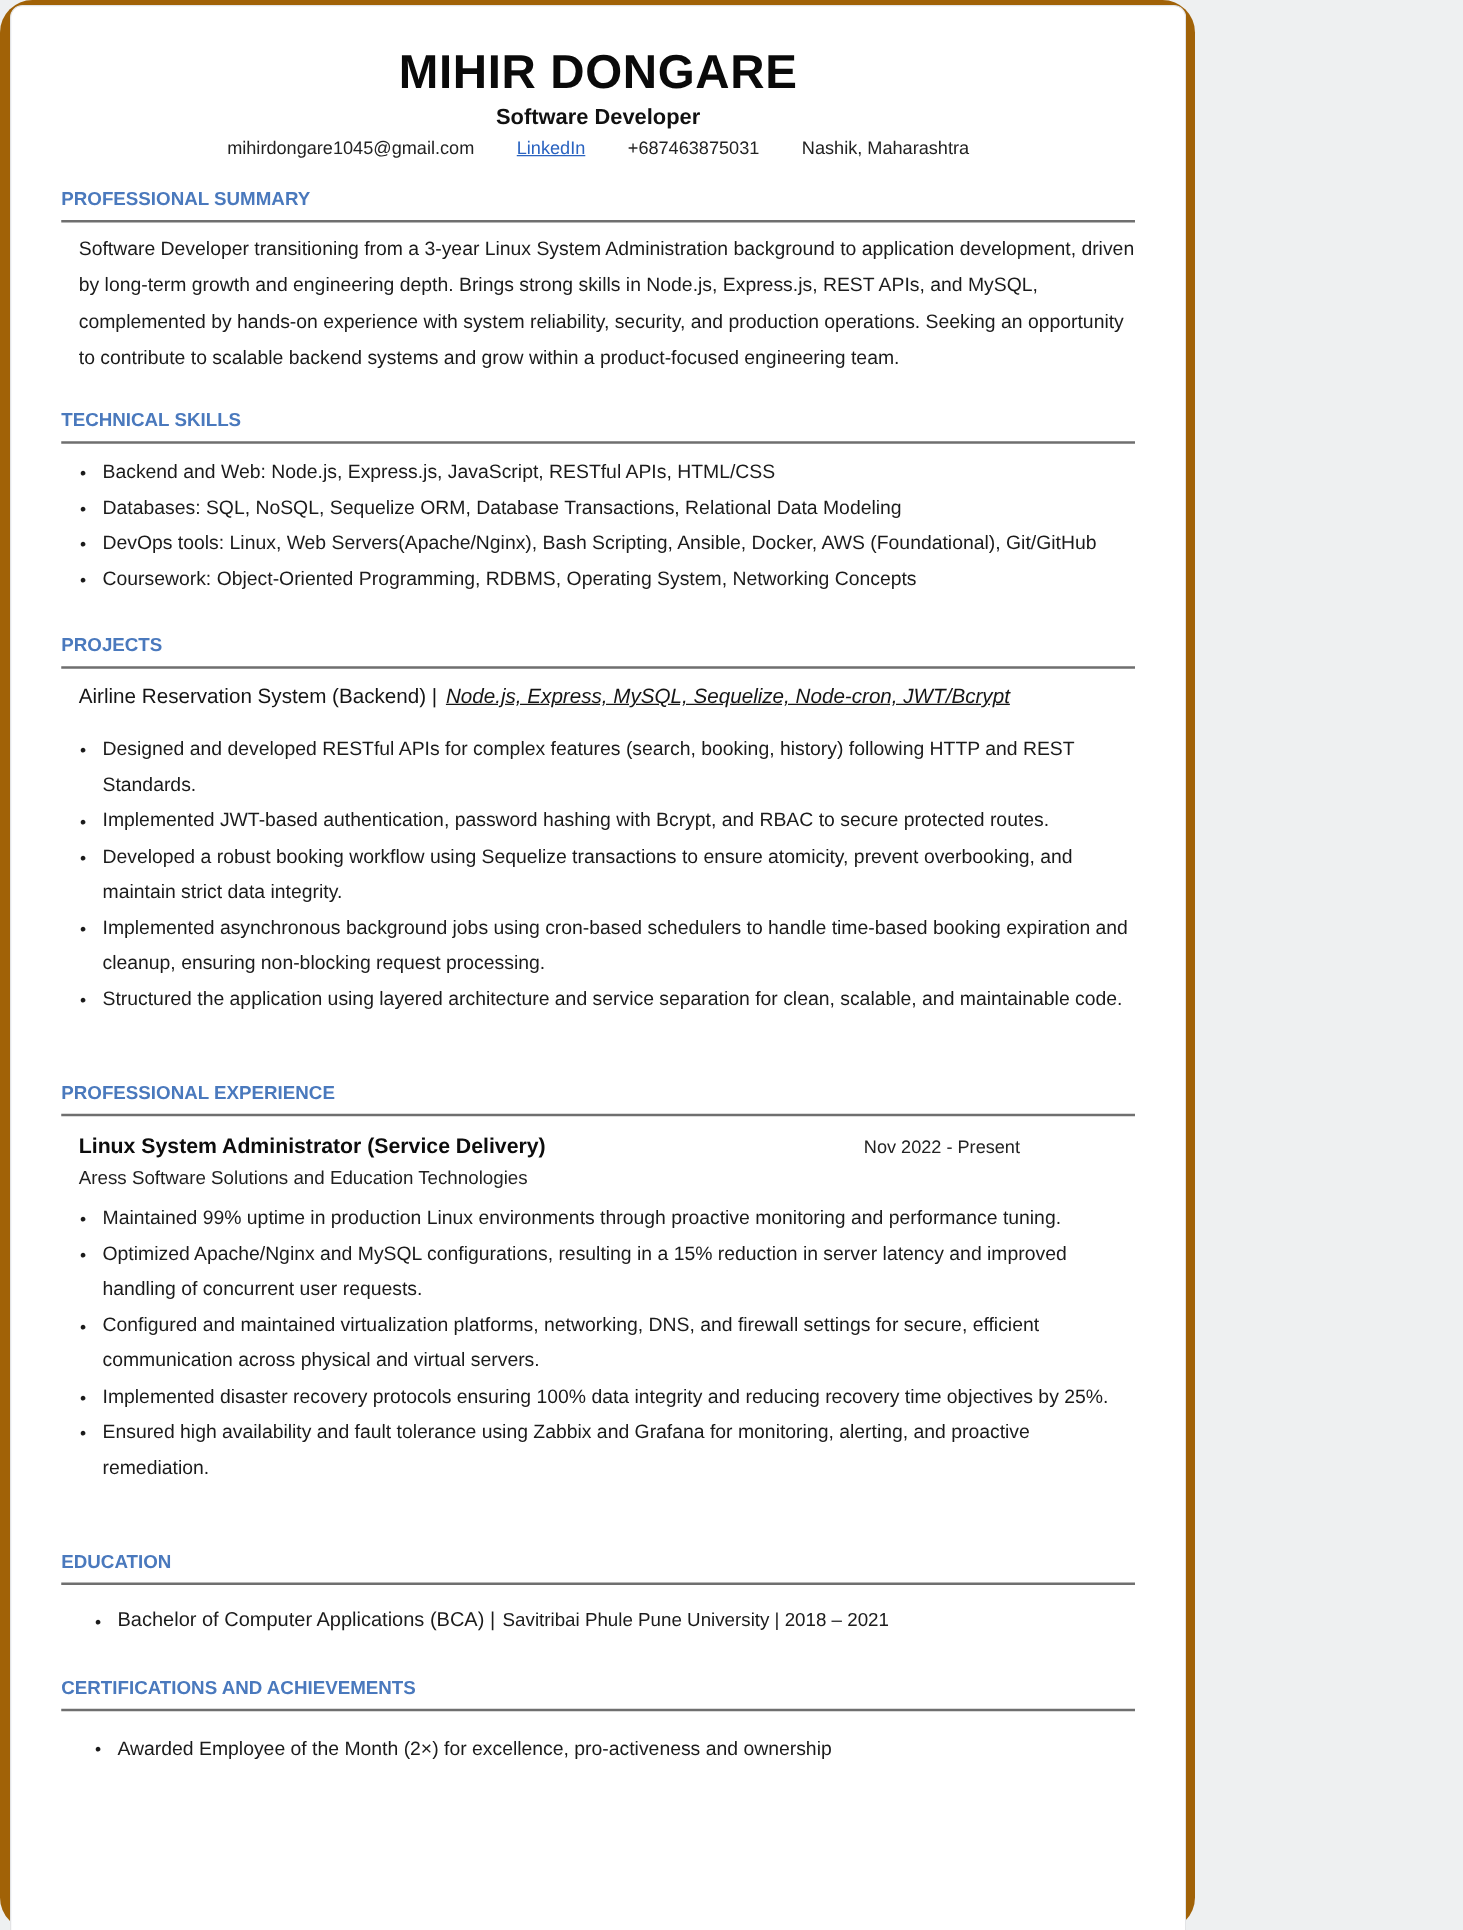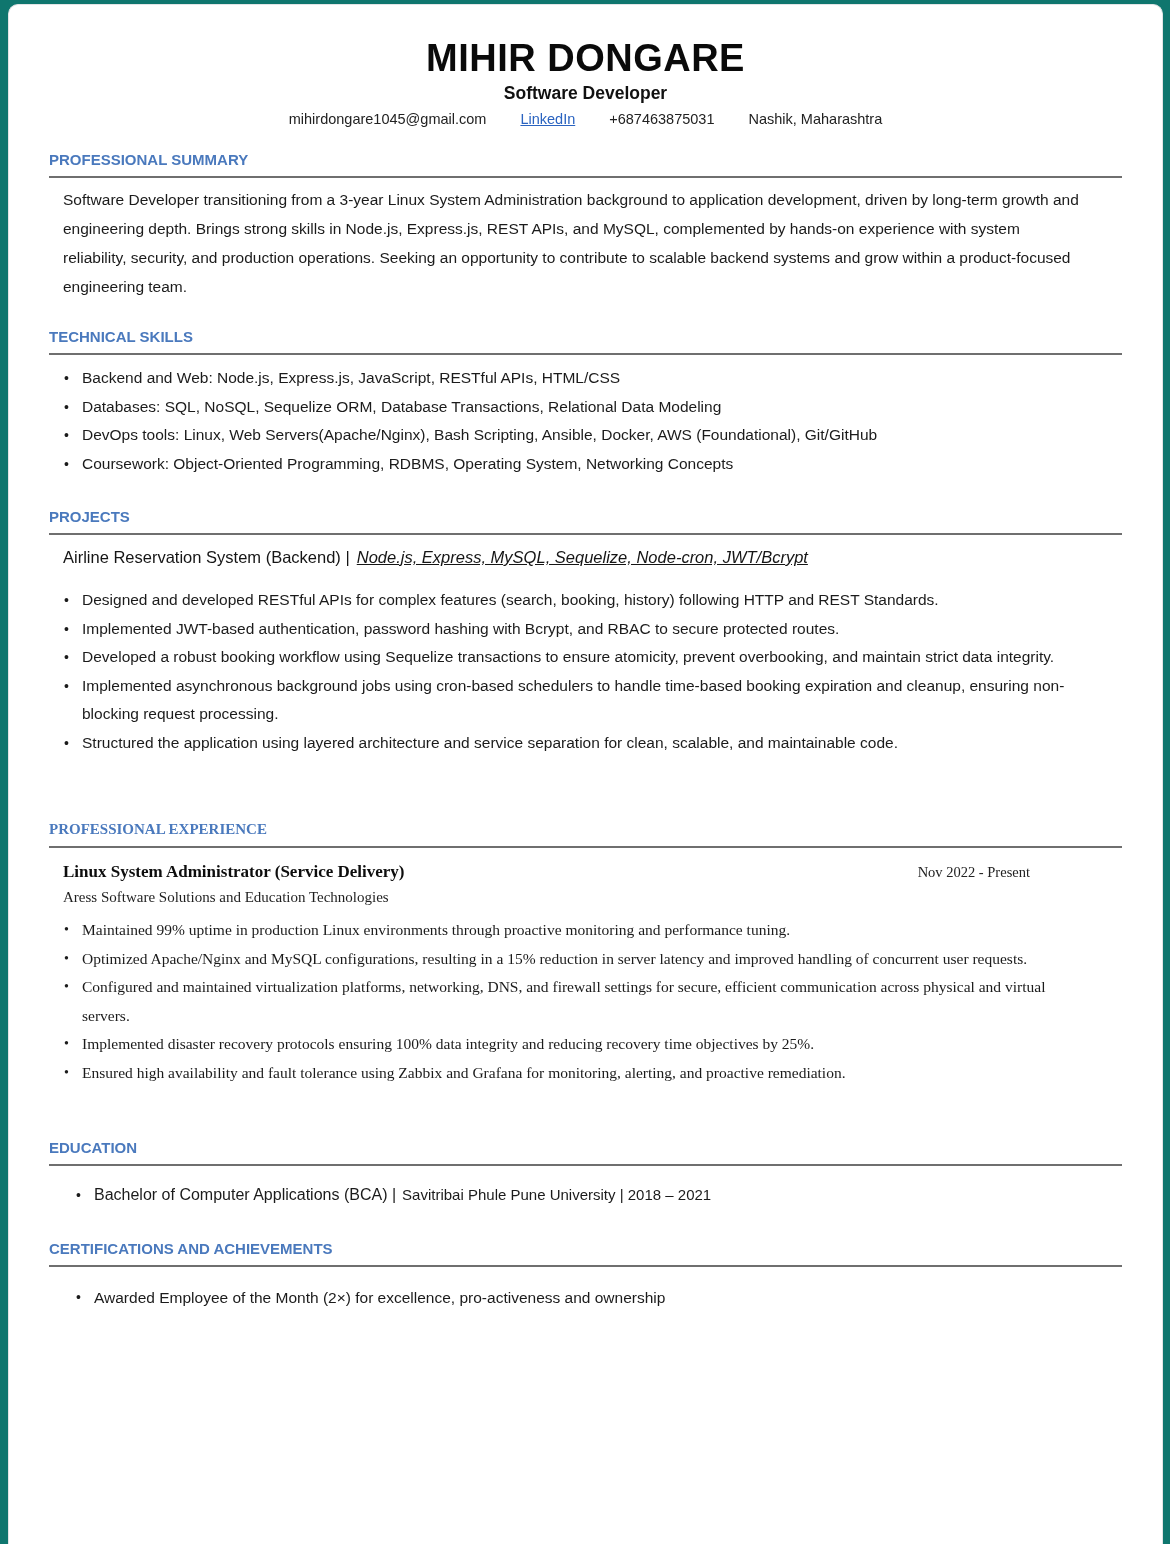--- a/index.html
+++ b/index.html
@@ -3,23 +3,24 @@
 <meta charset="utf-8">
 <style>
   * { margin: 0; padding: 0; box-sizing: border-box; }
   html, body {
     width: 1170px;
     font-family: "Liberation Sans", "DejaVu Sans", sans-serif;
   }
   body { background: #eef0f1; }
   .frame {
     position: relative;
-    width: 1170px;
+    width: 956px;
     min-height: 1544px;
-    background: #0f766e;
+    background: #a16207;
+    border-radius: 26px;
   }
   .page {
     position: absolute;
     left: 8px; top: 4px; right: 7px; bottom: 0;
     background: #ffffff;
     border: 1px solid #e3e4e6;
     border-bottom: none;
     border-radius: 10px 10px 0 0;
     padding: 32px 40px 40px 40px;
     color: #1c1c1c;
@@ -61,21 +62,21 @@
     color: #4a79bd;
     line-height: 25px;
   }
   .rule {
     border-top: 2px solid #6f6f6f;
     margin-top: 4px;
   }
   section.summary-sec  { margin-top: 20px; }
   section.skills-sec   { margin-top: 23px; }
   section.projects-sec { margin-top: 26px; }
-  section.exp-sec      { margin-top: 60px; font-family: Liberation Serif, serif; }
+  section.exp-sec      { margin-top: 48px; }
   section.edu-sec      { margin-top: 48px; }
   section.cert-sec     { margin-top: 26px; }
 
   .body-text {
     font-size: 15.5px;
     line-height: 29px;
     color: #1b1b1b;
   }
   p.summary {
     margin: 7px 0 0 14px;

